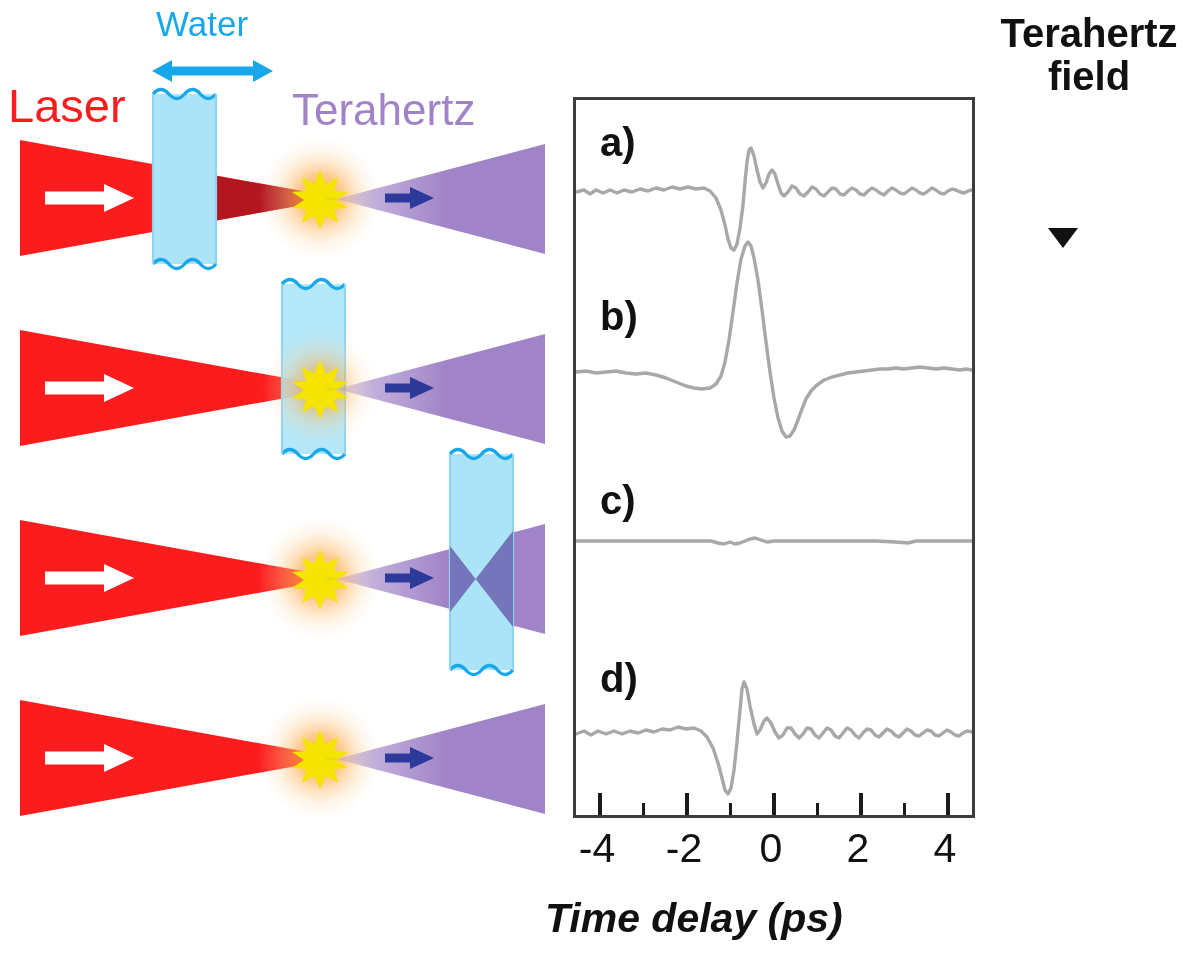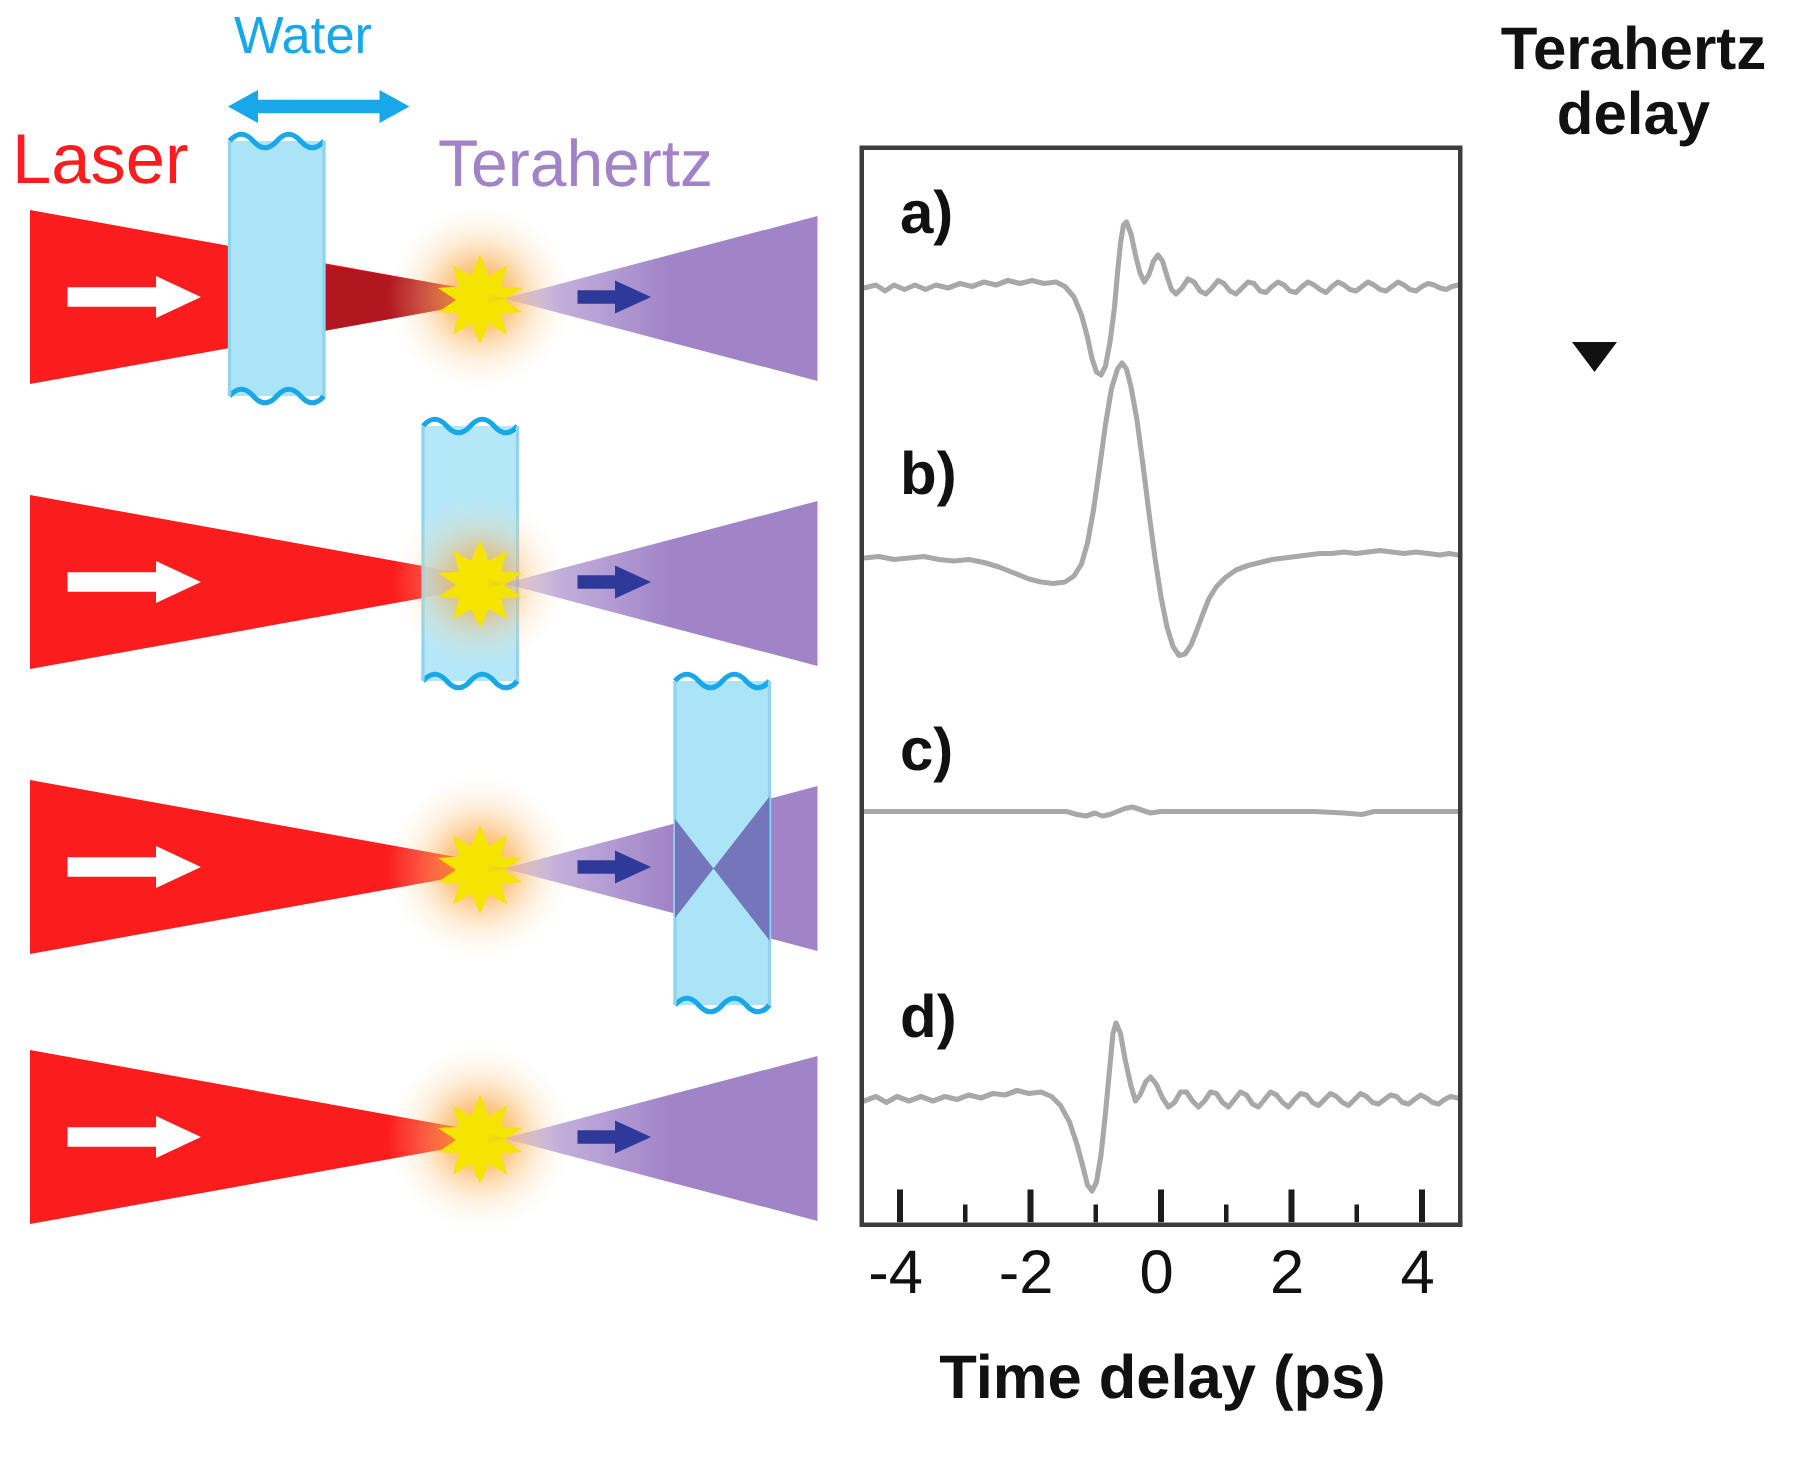--- a/index.html
+++ b/index.html
@@ -12,21 +12,21 @@
   .abs{position:absolute;}
 
   
   .lbl{position:absolute;white-space:nowrap;line-height:1;}
   .lbl-laser{left:8px;top:82px;font-size:47px;color:#fb1d1d;}
   .lbl-water{left:156px;top:6px;font-size:35px;color:#18a8ea;}
   .lbl-thz{left:292px;top:88px;font-size:44px;color:#a184c8;}
   .lbl-axis-y{position:absolute;left:980px;top:12px;width:218px;
      font-size:40px;font-weight:bold;color:#111;text-align:center;line-height:1.08;}
   .lbl-axis-x{position:absolute;left:545px;top:895px;width:460px;
-     font-size:41px;font-weight:bold;color:#111;text-align:center;}
+     font-size:41px;font-weight:bold;color:#111;font-style:italic;}
   .ytri{position:absolute;left:1048px;top:228px;width:0;height:0;
      border-left:15px solid transparent;border-right:15px solid transparent;
      border-top:20px solid #111;}
 
   
   .warrow{position:absolute;left:150px;top:58px;width:125px;height:26px;}
 
   
   #plot{position:absolute;left:573px;top:97px;width:402px;height:721px;
         border:3px solid #3d3d3d;background:#fff;box-sizing:border-box;}
@@ -229,17 +229,17 @@
   <div class="xtick" style="left:562px;top:828px;">-4</div>
   <div class="xtick" style="left:649px;top:828px;">-2</div>
   <div class="xtick" style="left:736px;top:828px;">0</div>
   <div class="xtick" style="left:823px;top:828px;">2</div>
   <div class="xtick" style="left:910px;top:828px;">4</div>
 
   <div class="lbl-axis-x">Time delay (ps)</div>
 
   <div class="lbl-axis-y">
     <div>Terahertz</div>
-    <div>delay</div>
+    <div>field</div>
   </div>
   <div class="ytri"></div>
 
 </div>
 
 </body></html>

